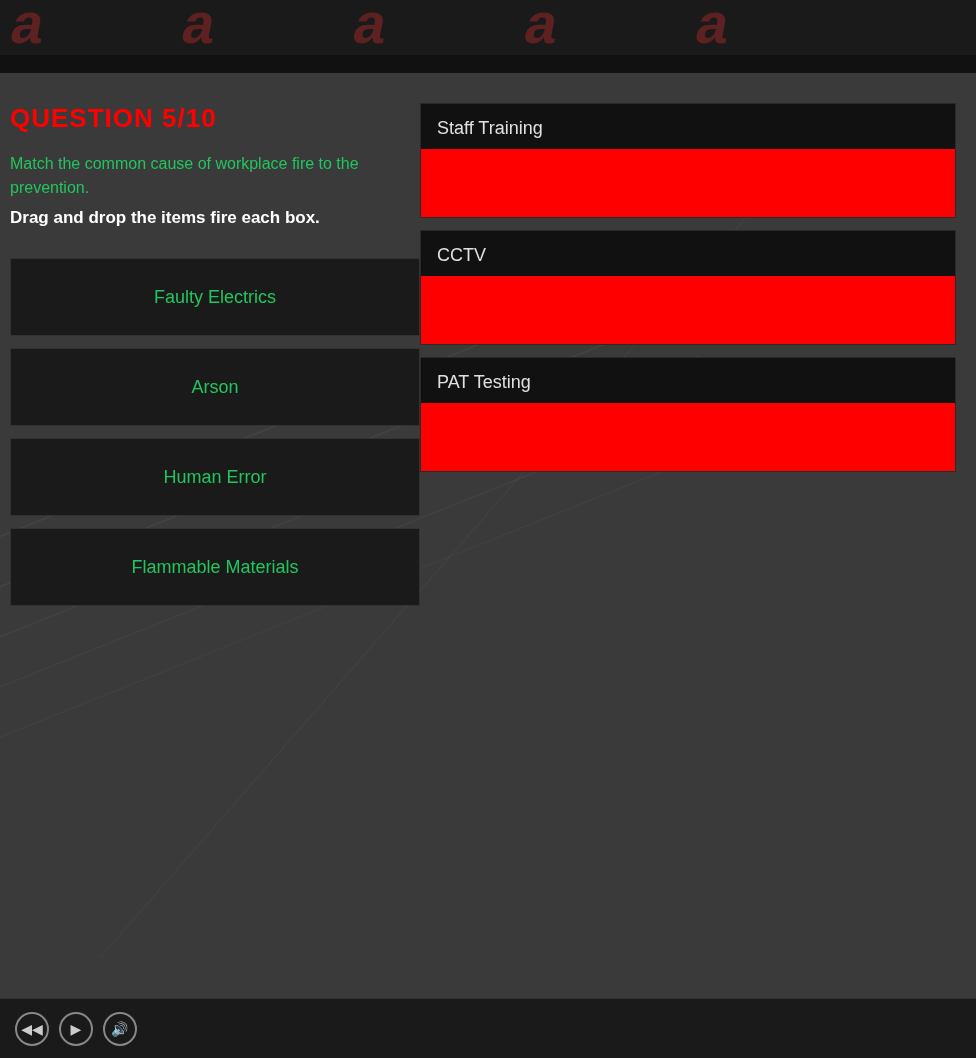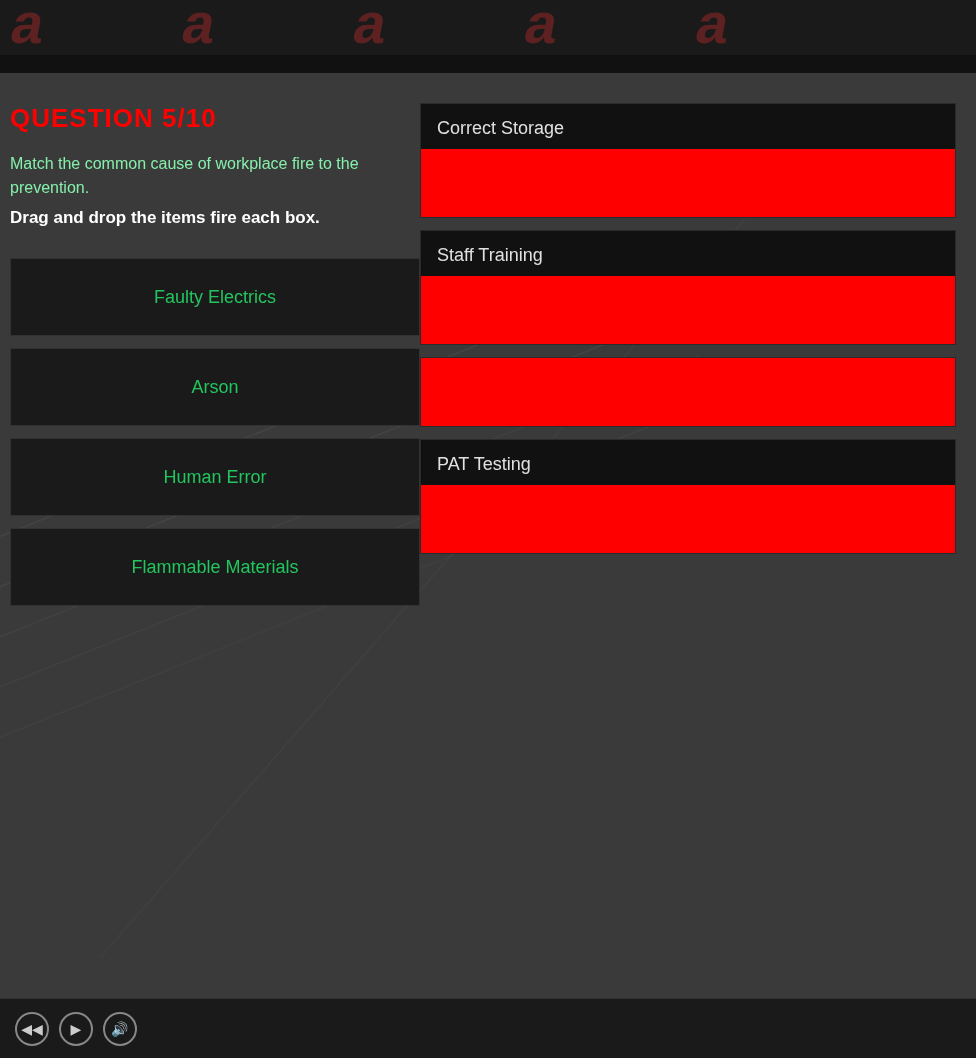--- a/index.html
+++ b/index.html
@@ -63,21 +63,21 @@
       font-size: 26px;
       font-weight: 900;
       color: #ff0000;
       text-transform: uppercase;
       margin-bottom: 18px;
       letter-spacing: 1px;
     }
 
     .instruction-text {
       font-size: 16px;
-      color: #86efac;
+      color: #22c55e;
       line-height: 1.5;
       margin-bottom: 8px;
     }
 
     .instruction-bold {
       font-size: 17px;
       font-weight: bold;
       color: #ffffff;
       margin-bottom: 30px;
     }
@@ -222,31 +222,28 @@
 
       <div class="drag-item">
         <span>Flammable Materials</span>
       </div>
 
     </div>
   </div>
 
   <div class="right-column">
 
-    <div class="drop-zone-group">
-      <div class="drop-zone-label">Correct Storage</div>
-      <div class="drop-zone-box"></div>
-    </div>
 
     <div class="drop-zone-group">
       <div class="drop-zone-label">Staff Training</div>
       <div class="drop-zone-box"></div>
     </div>
 
     <div class="drop-zone-group">
+      <div class="drop-zone-label">CCTV</div>
       <div class="drop-zone-box"></div>
     </div>
 
     <div class="drop-zone-group">
       <div class="drop-zone-label">PAT Testing</div>
       <div class="drop-zone-box"></div>
     </div>
 
   </div>
 

